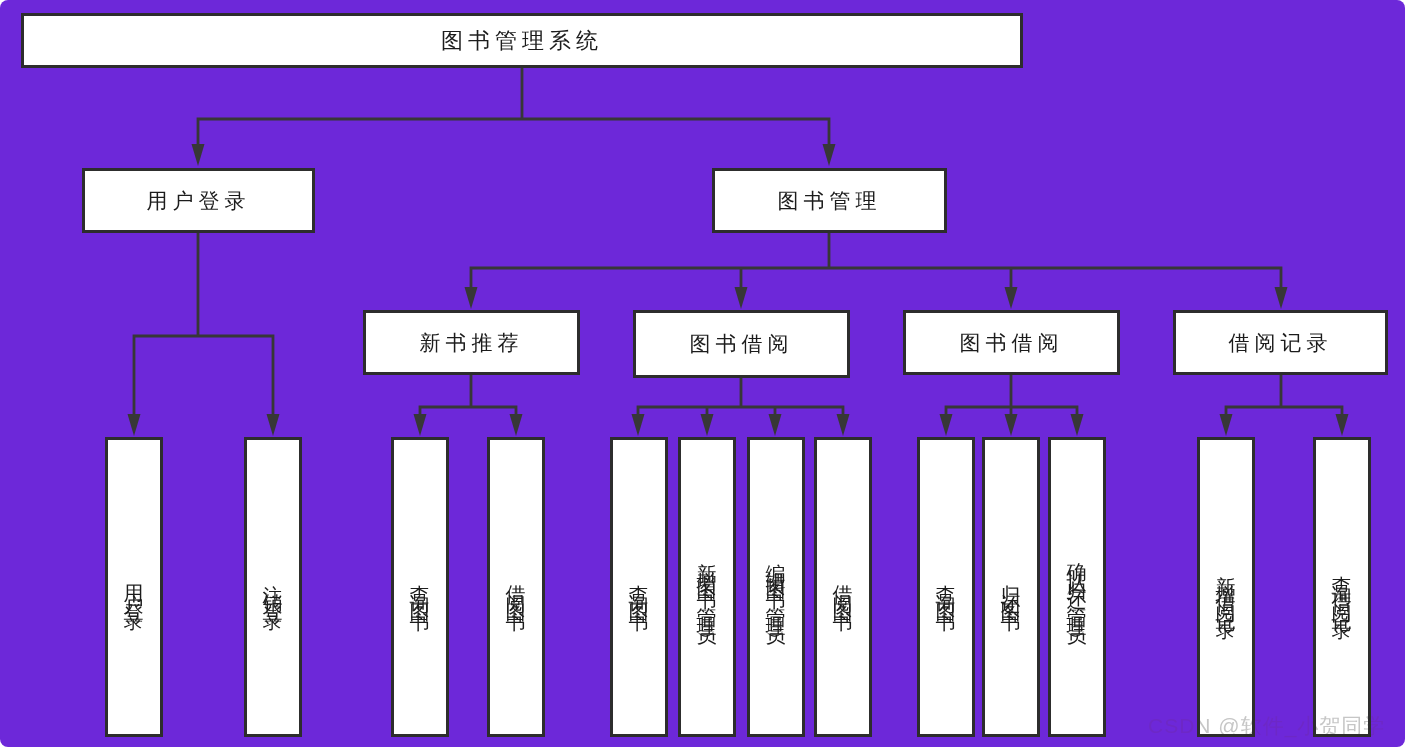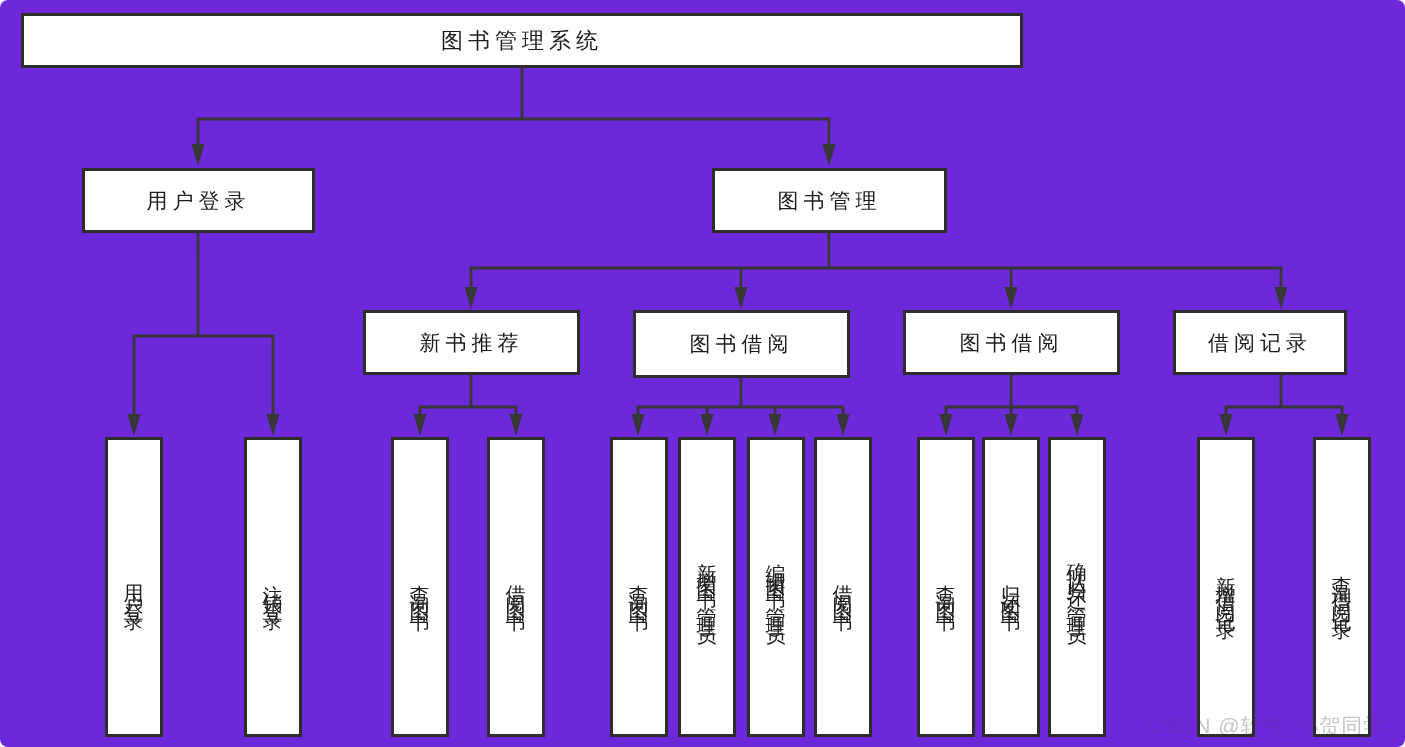--- a/index.html
+++ b/index.html
@@ -87,21 +87,21 @@
 
   <div class="node hbox" style="left:712px;top:168px;width:235px;height:65px">
     <span>图书管理</span>
   </div>
   <div class="node hbox" style="left:633px;top:310px;width:217px;height:68px">
     <span>图书借阅</span>
   </div>
   <div class="node hbox" style="left:903px;top:310px;width:217px;height:65px">
     <span>图书借阅</span>
   </div>
-  <div class="node hbox" style="left:1173px;top:310px;width:174px;height:65px">
+  <div class="node hbox" style="left:1173px;top:310px;width:215px;height:65px">
     <span>借阅记录</span>
   </div>
 
   <div class="node vbox" style="left:105px;top:437px">
     <span class="vtext">用户登录</span>
   </div>
   <div class="node vbox" style="left:244px;top:437px">
     <span class="vtext">注销登录</span>
   </div>
 

